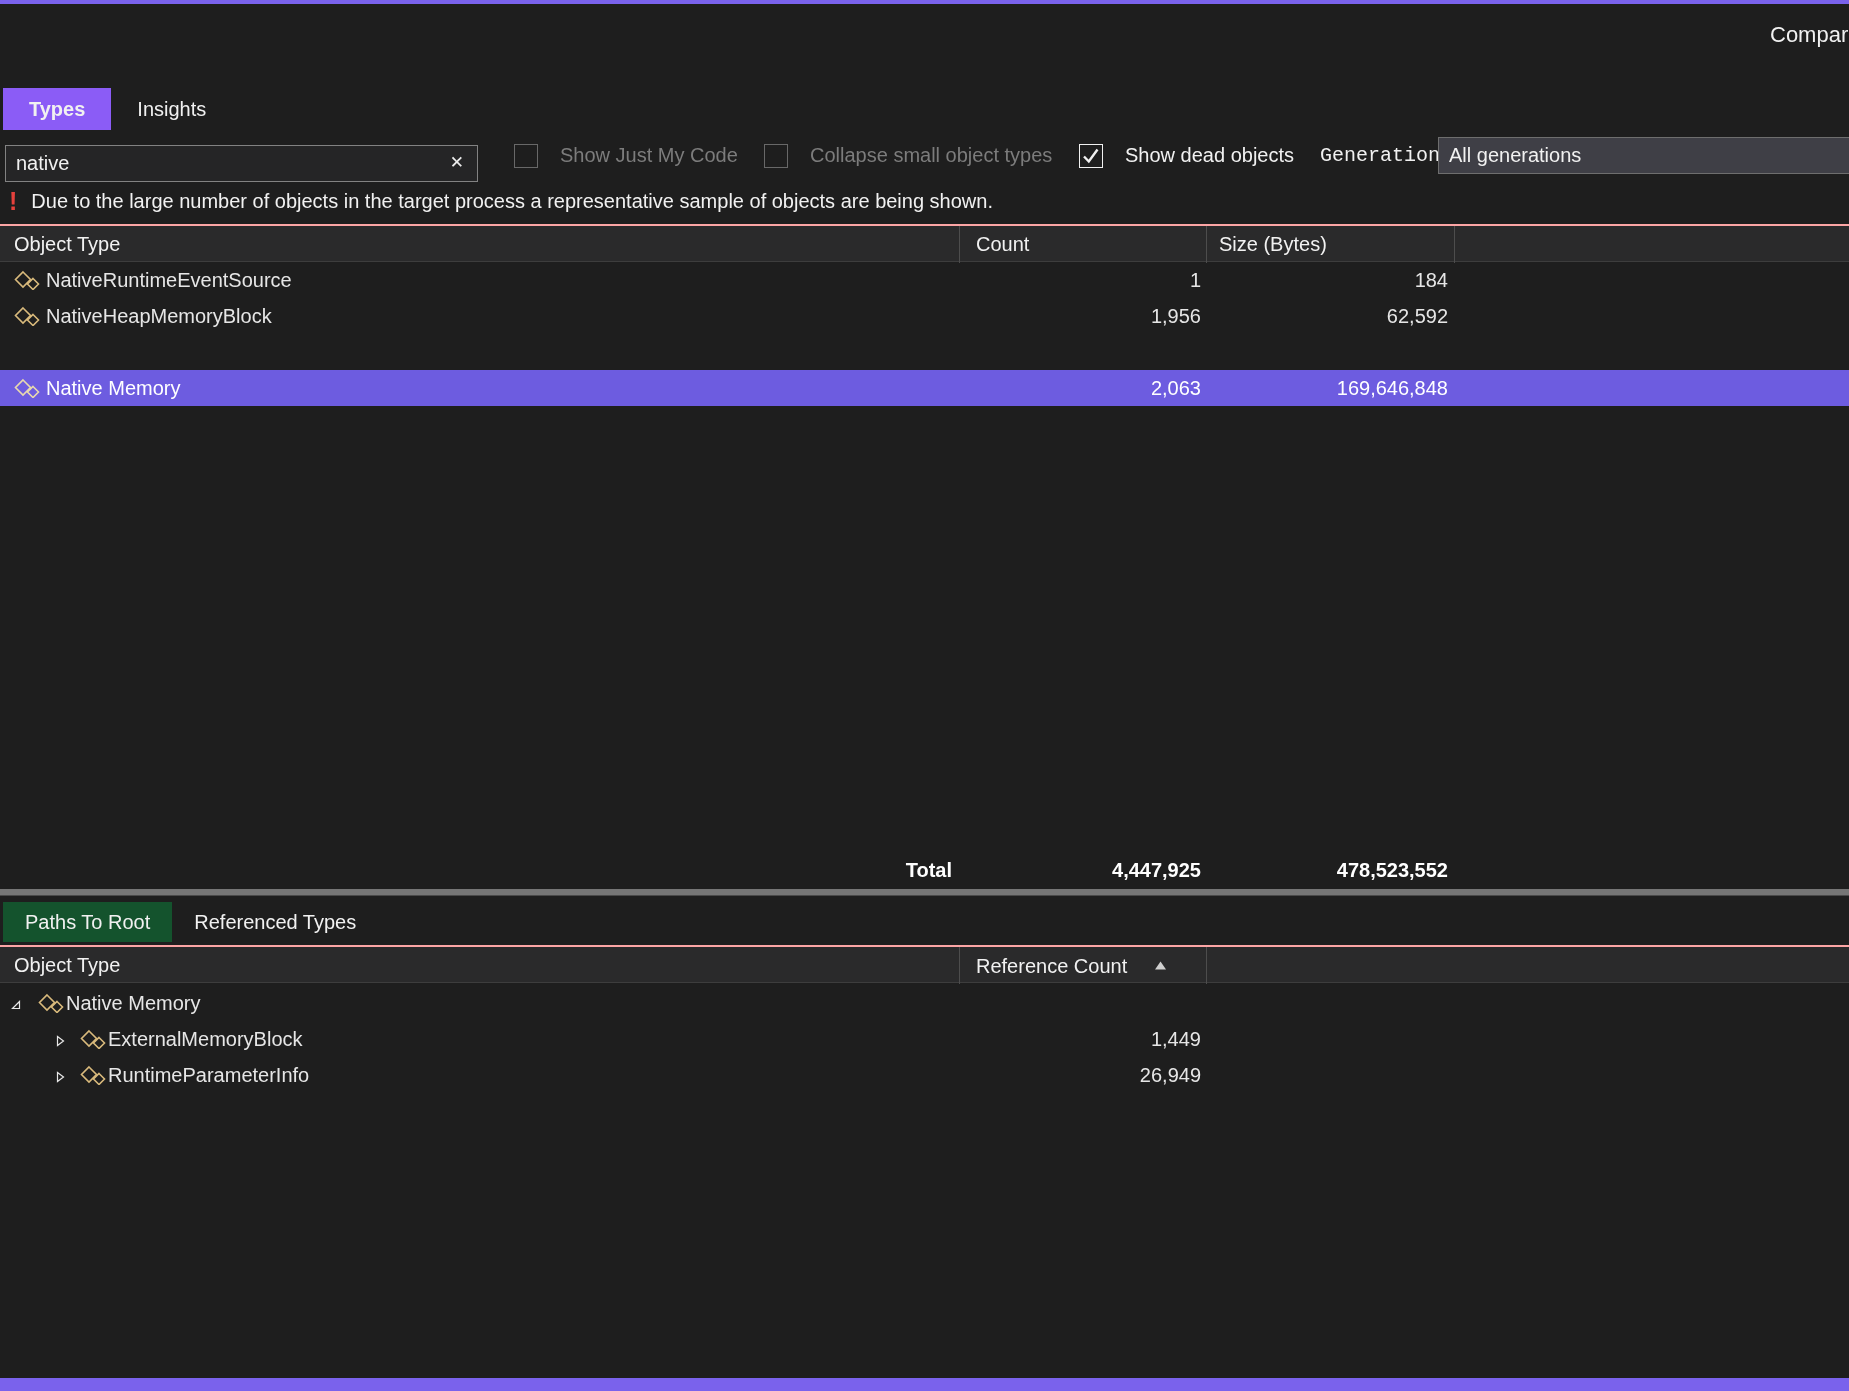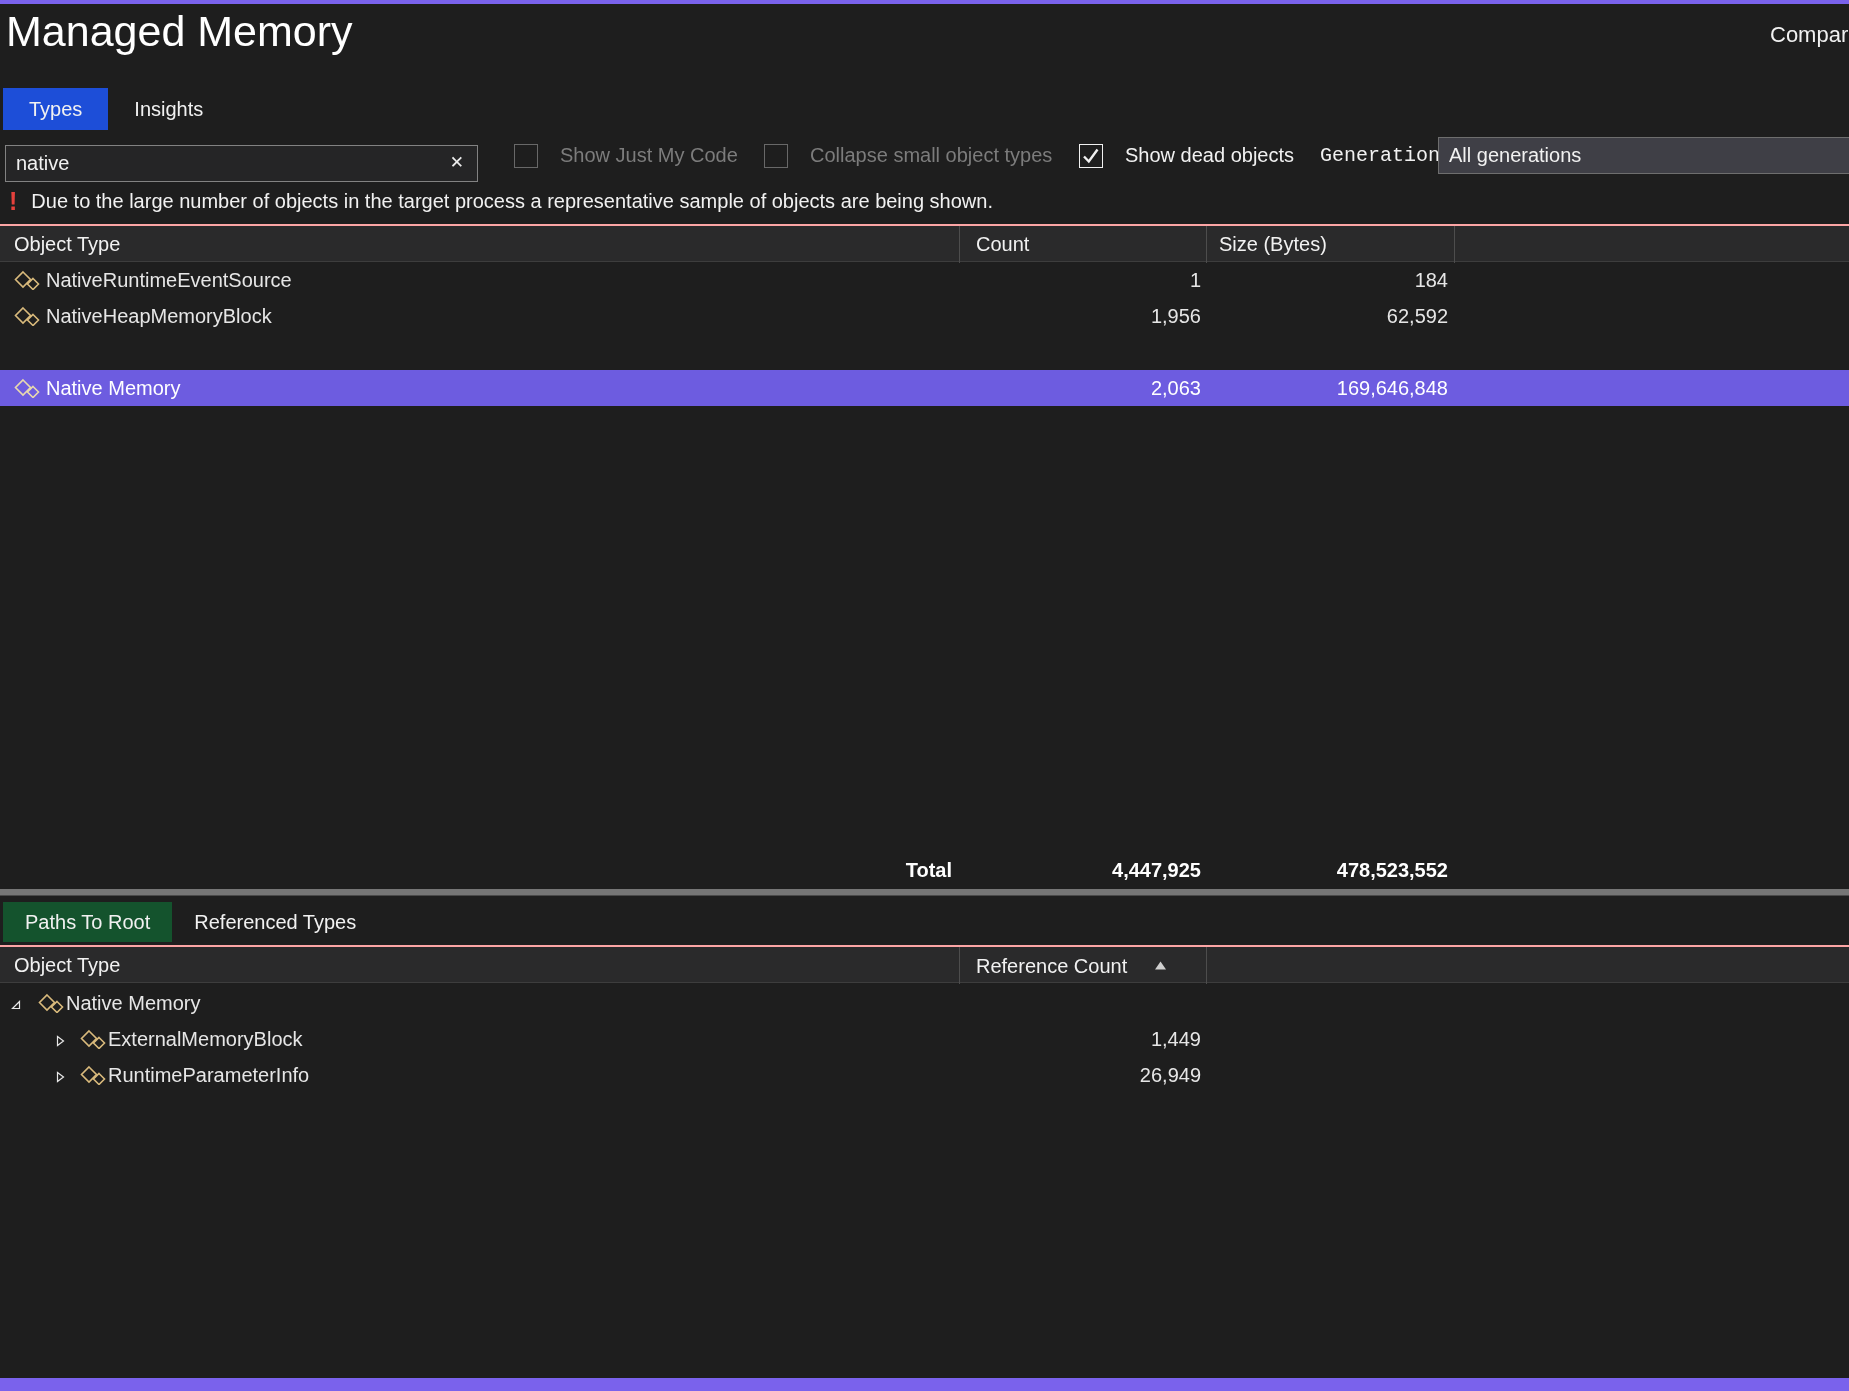--- a/index.html
+++ b/index.html
@@ -8,21 +8,21 @@
   #app { position:relative; width:1849px; height:1391px; background:#1e1e1e; color:#f1f1f1; overflow:hidden; }
 
   .accent-top { position:absolute; left:0; top:0; width:100%; height:4px; background:#7a62ec; z-index:6; }
   .accent-bottom { position:absolute; left:0; bottom:0; width:100%; height:13px; background:#7a62ec; z-index:6; }
 
   .title { position:absolute; left:6px; top:7px; font-size:43px; font-weight:300; color:#ffffff; white-space:nowrap; }
   .compare { position:absolute; left:1770px; top:22px; font-size:22px; color:#f1f1f1; white-space:nowrap; cursor:pointer; }
 
   .main-tabs { position:absolute; left:3px; top:88px; height:42px; display:flex; font-size:20px; }
   .tab { padding:0 26px; line-height:42px; cursor:pointer; color:#f1f1f1; white-space:nowrap; }
-  .tab.selected { background:#1d4ed8; }
+  .tab.selected { background:#8b5cf6;font-weight:bold; }
 
   .toolbar { position:absolute; left:0; top:137px; width:100%; height:38px; font-size:20px; }
   .searchwrap { position:absolute; left:5px; top:0; width:473px; height:37px; background:#252526; border:1px solid #828282;margin-top:8px; }
   .search { position:absolute; left:0; top:0; width:100%; height:100%; background:transparent; border:none; outline:none;
             color:#f1f1f1; font:20px "Liberation Sans", sans-serif; padding:0 40px 0 10px; }
   .clear { position:absolute; right:13px; top:8px; font-size:17px; color:#ececec; cursor:pointer; line-height:1; }
 
   .check { position:absolute; top:0; height:37px; display:flex; align-items:center; gap:22px; cursor:pointer; white-space:nowrap; }
   .check .box { width:24px; height:24px; border:1.5px solid #8a8a8a; position:relative; flex:none; background:transparent; }
   .check.disabled { color:#7c7c7c; }
@@ -78,21 +78,20 @@
   .lvl1 .class-icon { left:80px; }
   .lvl1 .cell-name { left:108px; }
 </style>
 </head>
 <body>
 
 <div id="app">
 
   <div class="accent-top"></div>
 
-  <div class="title">Managed Memory</div>
   <div class="compare">Compare</div>
 
   <div class="main-tabs">
     <div class="tab selected">Types</div>
     <div class="tab">Insights</div>
   </div>
 
   <div class="toolbar">
     <div class="searchwrap">
       <input class="search" value="native" style="">

